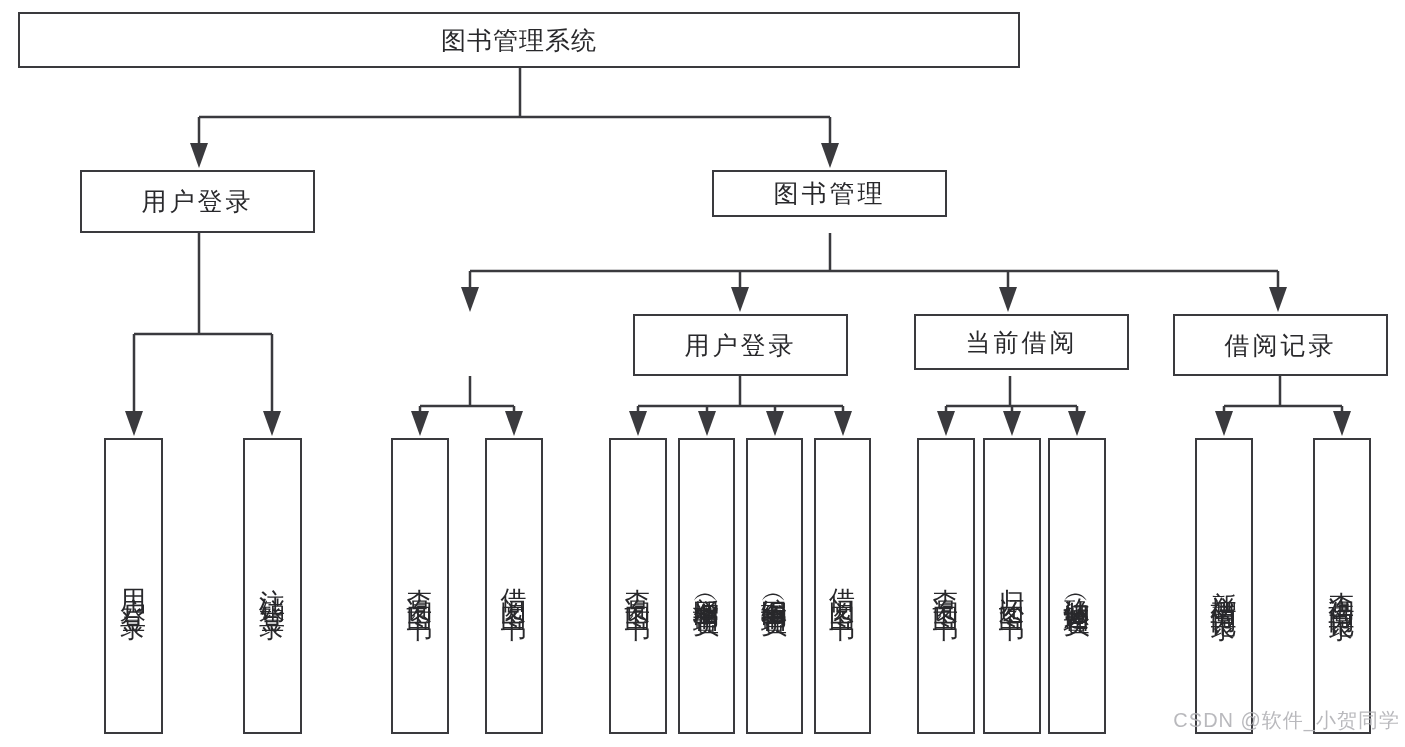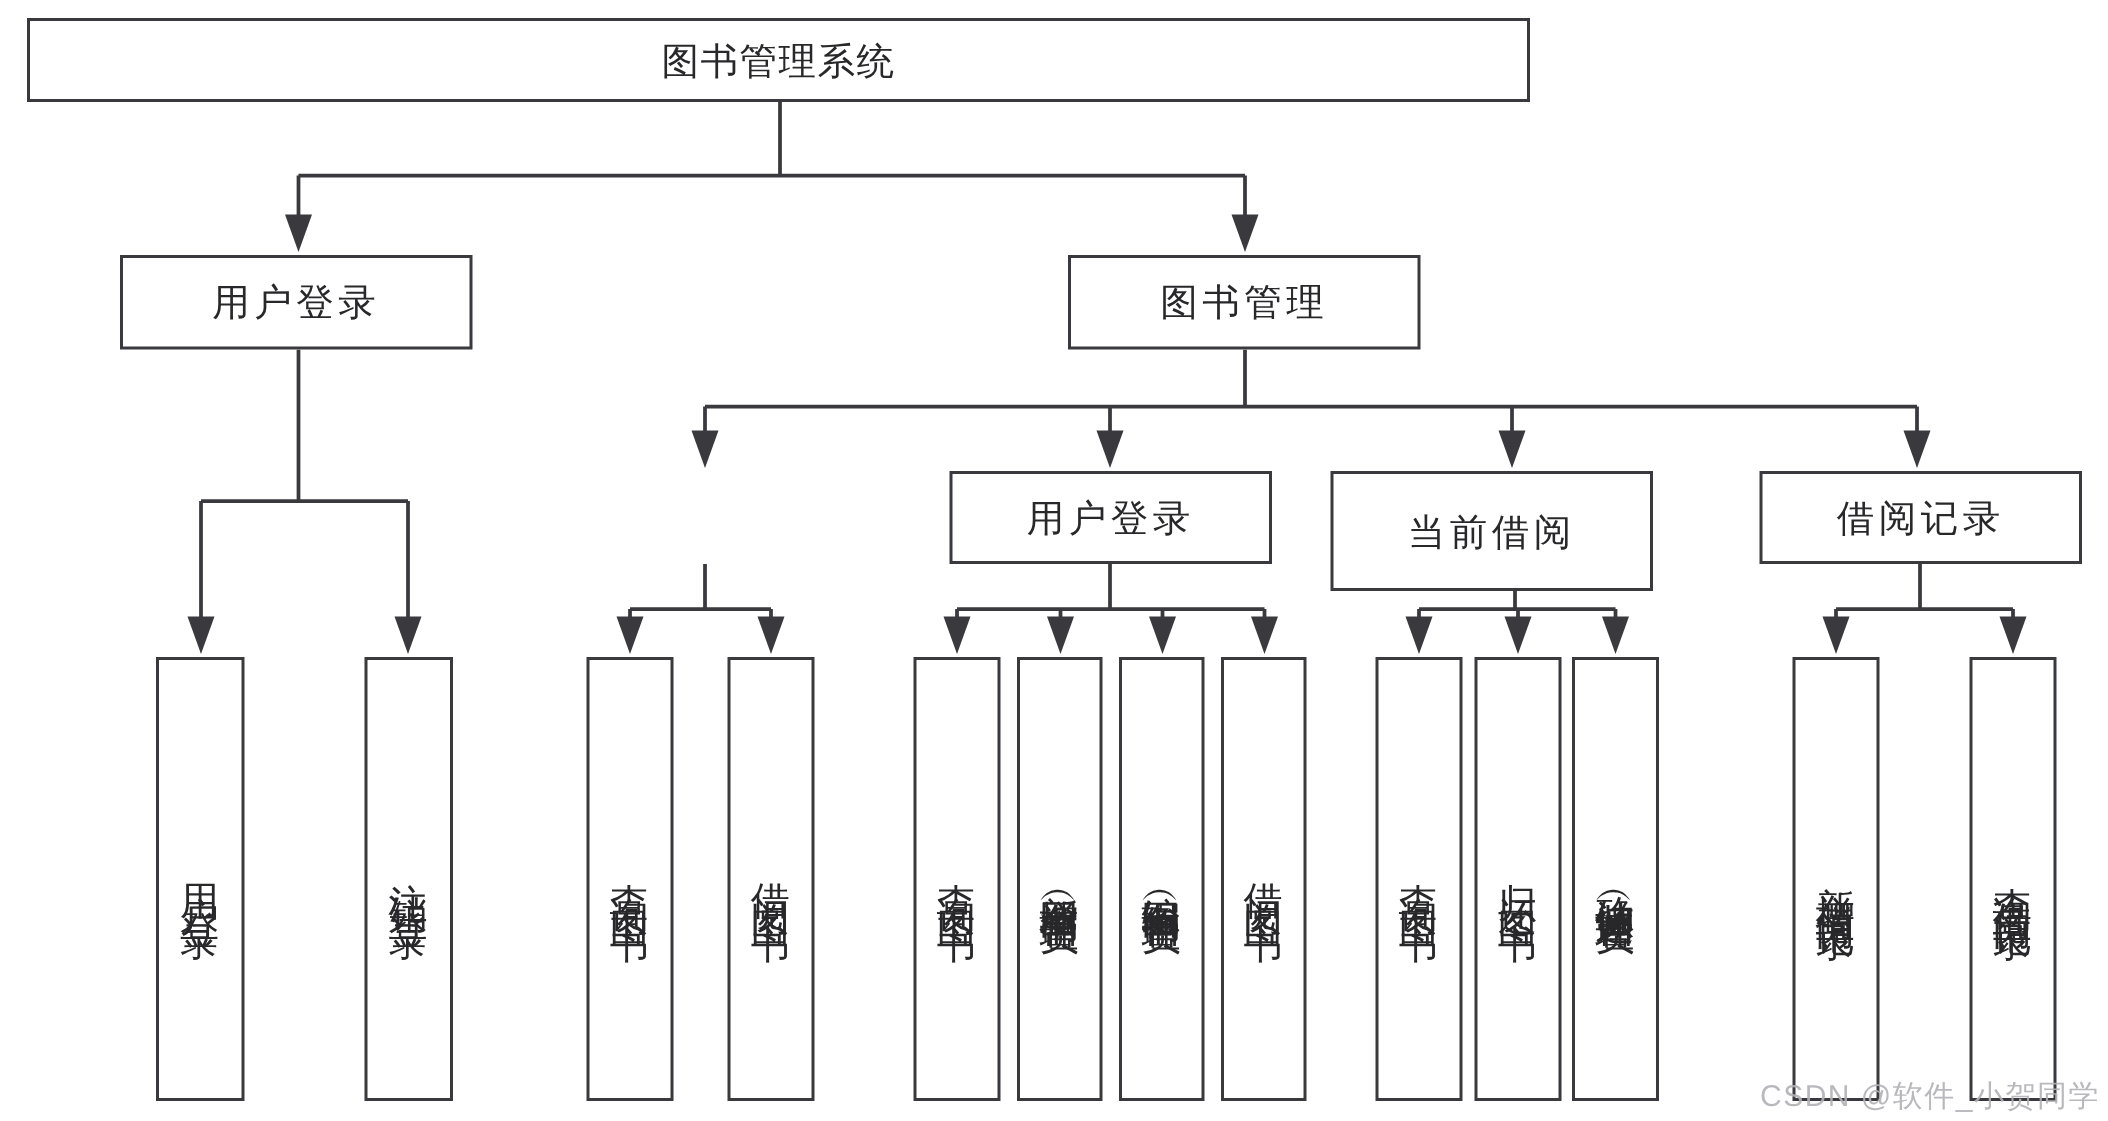--- a/index.html
+++ b/index.html
@@ -21,41 +21,41 @@
   .vtext{
     writing-mode:vertical-rl;text-orientation:mixed;
     font-size:26px;line-height:1;white-space:nowrap;
   }
   .sp4 .vtext{letter-spacing:9px;}
   .sp6 .vtext{letter-spacing:5px;}
   .sp9 .vtext{letter-spacing:2px;}
   
   #n-root{left:18px;top:12px;width:1002px;height:56px;}
   #n-user-login{left:80px;top:170px;width:235px;height:63px;}
-  #n-book-mgmt{left:712px;top:170px;width:235px;height:63px;}
+  #n-book-mgmt{left:712px;top:170px;width:235px;height:47px;}
   #n-rec{left:363px;top:314px;width:215px;height:62px;}
   #n-bb{left:633px;top:314px;width:215px;height:62px;}
-  #n-cb{left:887px;top:314px;width:215px;height:80px;}
+  #n-cb{left:914px;top:314px;width:215px;height:56px;}
   #n-br{left:1173px;top:314px;width:215px;height:62px;text-align:right;}
   .leaf{top:438px;height:296px;}
   #n-login{left:104px;width:59px;}
   #n-logout{left:243px;width:59px;}
   #n-rec-q{left:391px;width:58px;}
   #n-rec-b{left:485px;width:58px;}
   #n-bb-q{left:609px;width:58px;}
   #n-bb-add{left:678px;width:57px;}
   #n-bb-edit{left:746px;width:57px;}
   #n-bb-bor{left:814px;width:57px;}
   #n-cb-q{left:917px;width:58px;}
   #n-cb-ret{left:983px;width:58px;}
   #n-cb-conf{left:1048px;width:58px;}
   #n-br-add{left:1195px;width:58px;}
   #n-br-q{left:1313px;width:58px;}
   #watermark{
-    position:absolute;right:5px;bottom:3px;z-index:3;
+    position:absolute;right:5px;bottom:13px;z-index:3;
     font-size:20px;color:#b2b2b6;opacity:.9;letter-spacing:1px;
     white-space:nowrap;
   }
 </style>
 </head>
 <body>
 
 <div id="stage">
 
   <svg id="connectors" width="1405" height="747" viewBox="0 0 1405 747">

